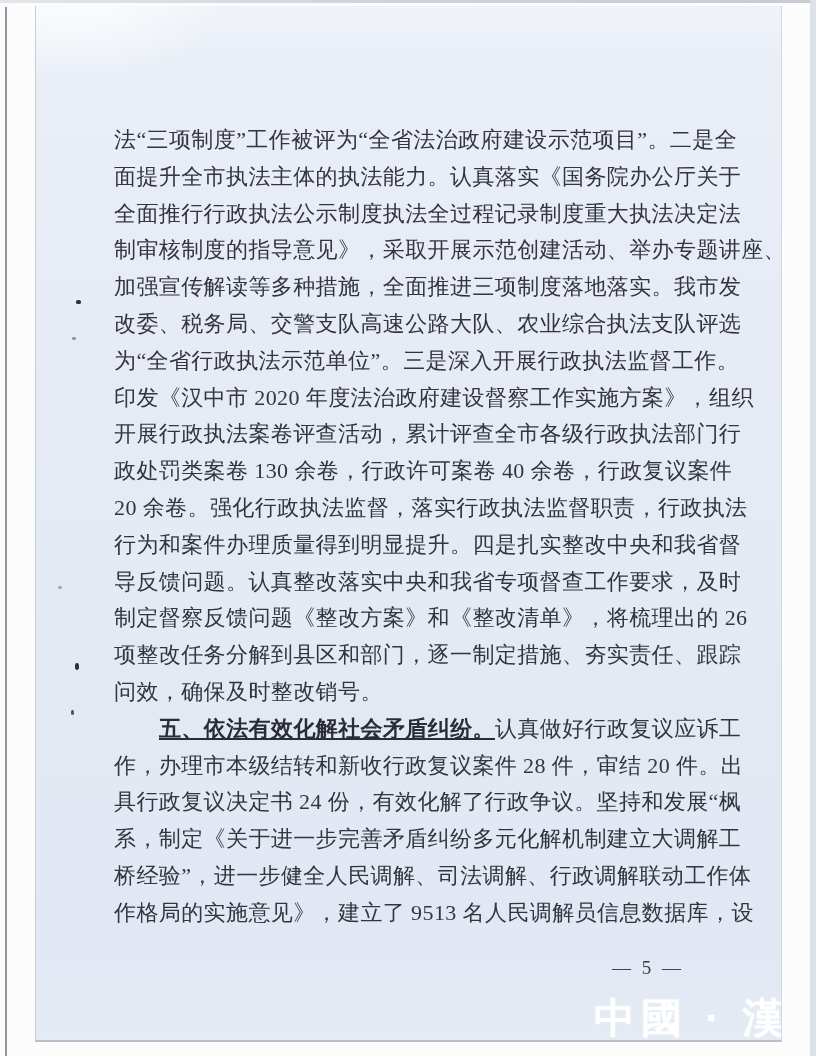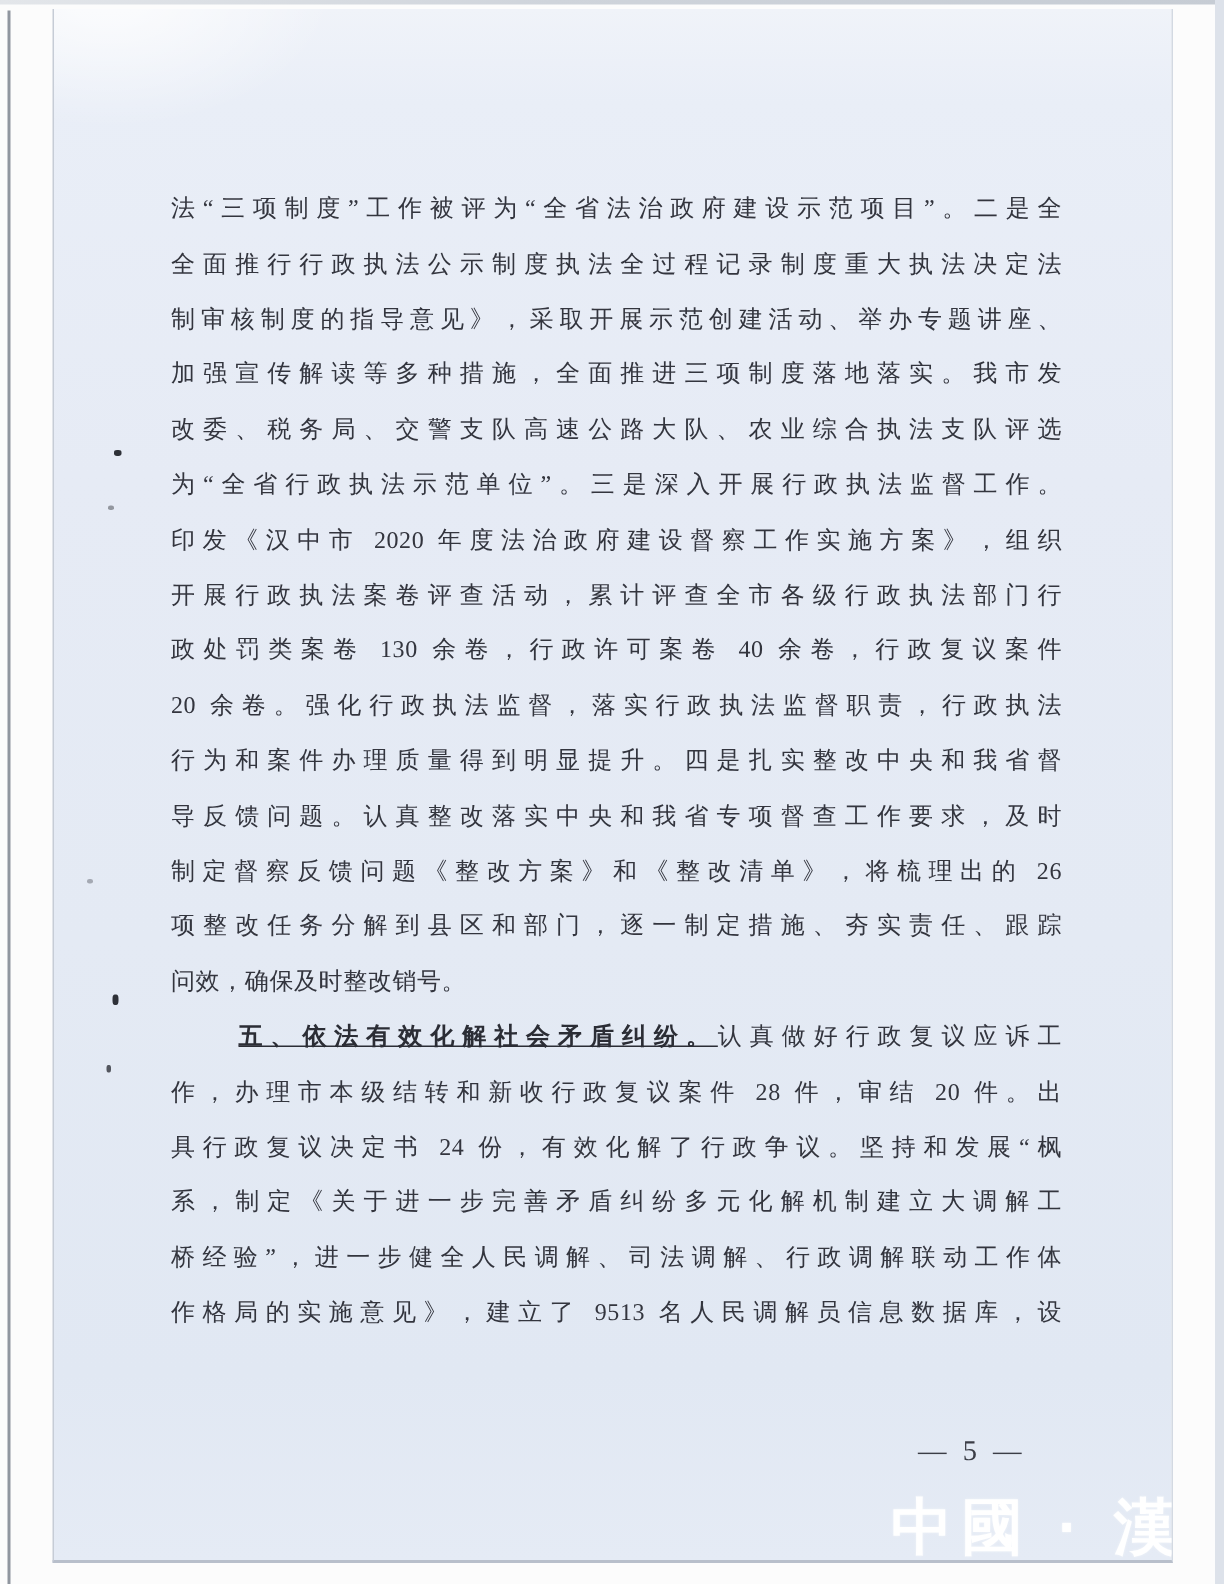--- a/index.html
+++ b/index.html
@@ -43,21 +43,21 @@
     pointer-events: none;
   }
 
   
   .text-block {
     position: absolute; left: 78px; top: 116px; width: 594px;
     color: #33353e;
   }
   .line {
     height: 36.8px; line-height: 36.8px;
-    font-size: 16px;
+    font-size: 22px;
     letter-spacing: 0.4px;
     text-align: justify;
     text-align-last: justify;
     text-justify: inter-character;
     white-space: nowrap;
   }
   .line.short { text-align-last: left; }
   .line.indent { padding-left: 45px; }
   .bold-head {
     font-weight: 700;
@@ -98,20 +98,21 @@
 <body>
 
 <div class="scan-top-line"></div>
 <div class="scan-left-line"></div>
 <div class="scan-right-strip"></div>
 
 <div class="paper">
 
   <div class="text-block">
     <div class="line">法“三项制度”工作被评为“全省法治政府建设示范项目”。二是全</div>
+    <div class="line">面提升全市执法主体的执法能力。认真落实《国务院办公厅关于</div>
     <div class="line">全面推行行政执法公示制度执法全过程记录制度重大执法决定法</div>
     <div class="line">制审核制度的指导意见》，采取开展示范创建活动、举办专题讲座、</div>
     <div class="line">加强宣传解读等多种措施，全面推进三项制度落地落实。我市发</div>
     <div class="line">改委、税务局、交警支队高速公路大队、农业综合执法支队评选</div>
     <div class="line">为“全省行政执法示范单位”。三是深入开展行政执法监督工作。</div>
     <div class="line">印发《汉中市 2020 年度法治政府建设督察工作实施方案》，组织</div>
     <div class="line">开展行政执法案卷评查活动，累计评查全市各级行政执法部门行</div>
     <div class="line">政处罚类案卷 130 余卷，行政许可案卷 40 余卷，行政复议案件</div>
     <div class="line">20 余卷。强化行政执法监督，落实行政执法监督职责，行政执法</div>
     <div class="line">行为和案件办理质量得到明显提升。四是扎实整改中央和我省督</div>

